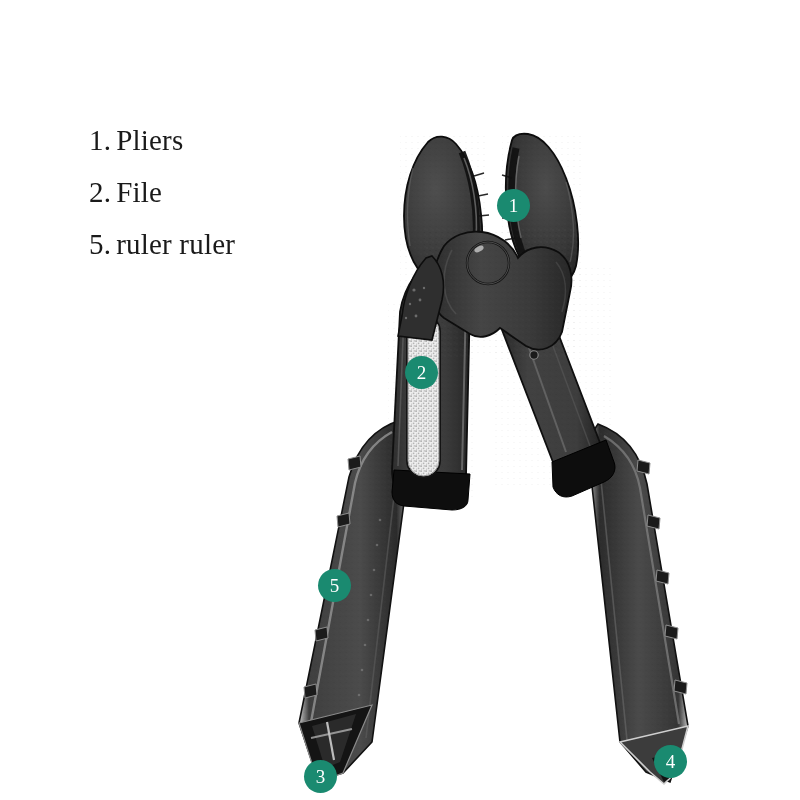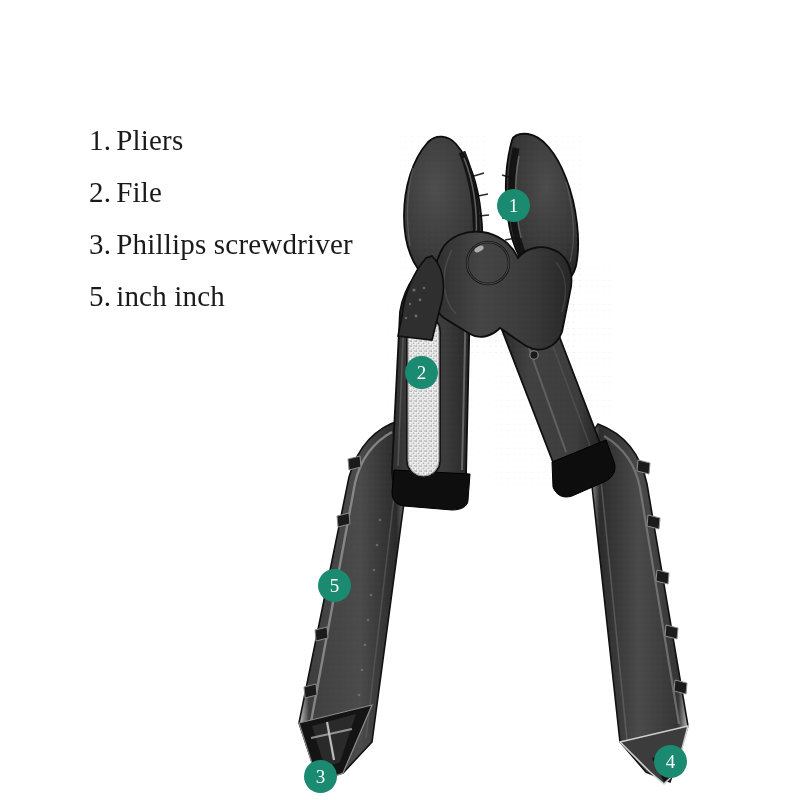--- a/index.html
+++ b/index.html
@@ -325,24 +325,21 @@
   </svg>
 
   <div id="legend">
     <div class="legend-item">
       <span class="legend-num">1.</span><span>Pliers</span>
     </div>
     <div class="legend-item">
       <span class="legend-num">2.</span><span>File</span>
     </div>
     <div class="legend-item">
-      <span class="legend-num">3.</span><span>Phillips screwdriver</span>
-    </div>
-    <div class="legend-item">
-      <span class="legend-num">5.</span><span>inch inch</span>
+      <span class="legend-num">5.</span><span>ruler ruler</span>
     </div>
   </div>
 
   <div class="badge" id="badge1" style="left: 497px; top: 189px; background: rgb(26, 138, 112);">1</div>
   <div class="badge" id="badge2" style="left: 405px; top: 356px; background: rgb(26, 138, 112);">2</div>
   <div class="badge" id="badge3" style="left: 304px; top: 760px; background: rgb(26, 138, 112);">3</div>
   <div class="badge" id="badge4" style="left: 654px; top: 745px; background: rgb(26, 138, 112);">4</div>
   <div class="badge" id="badge5" style="left: 318px; top: 569px; background: rgb(26, 138, 112);">5</div>
 
 </div>

